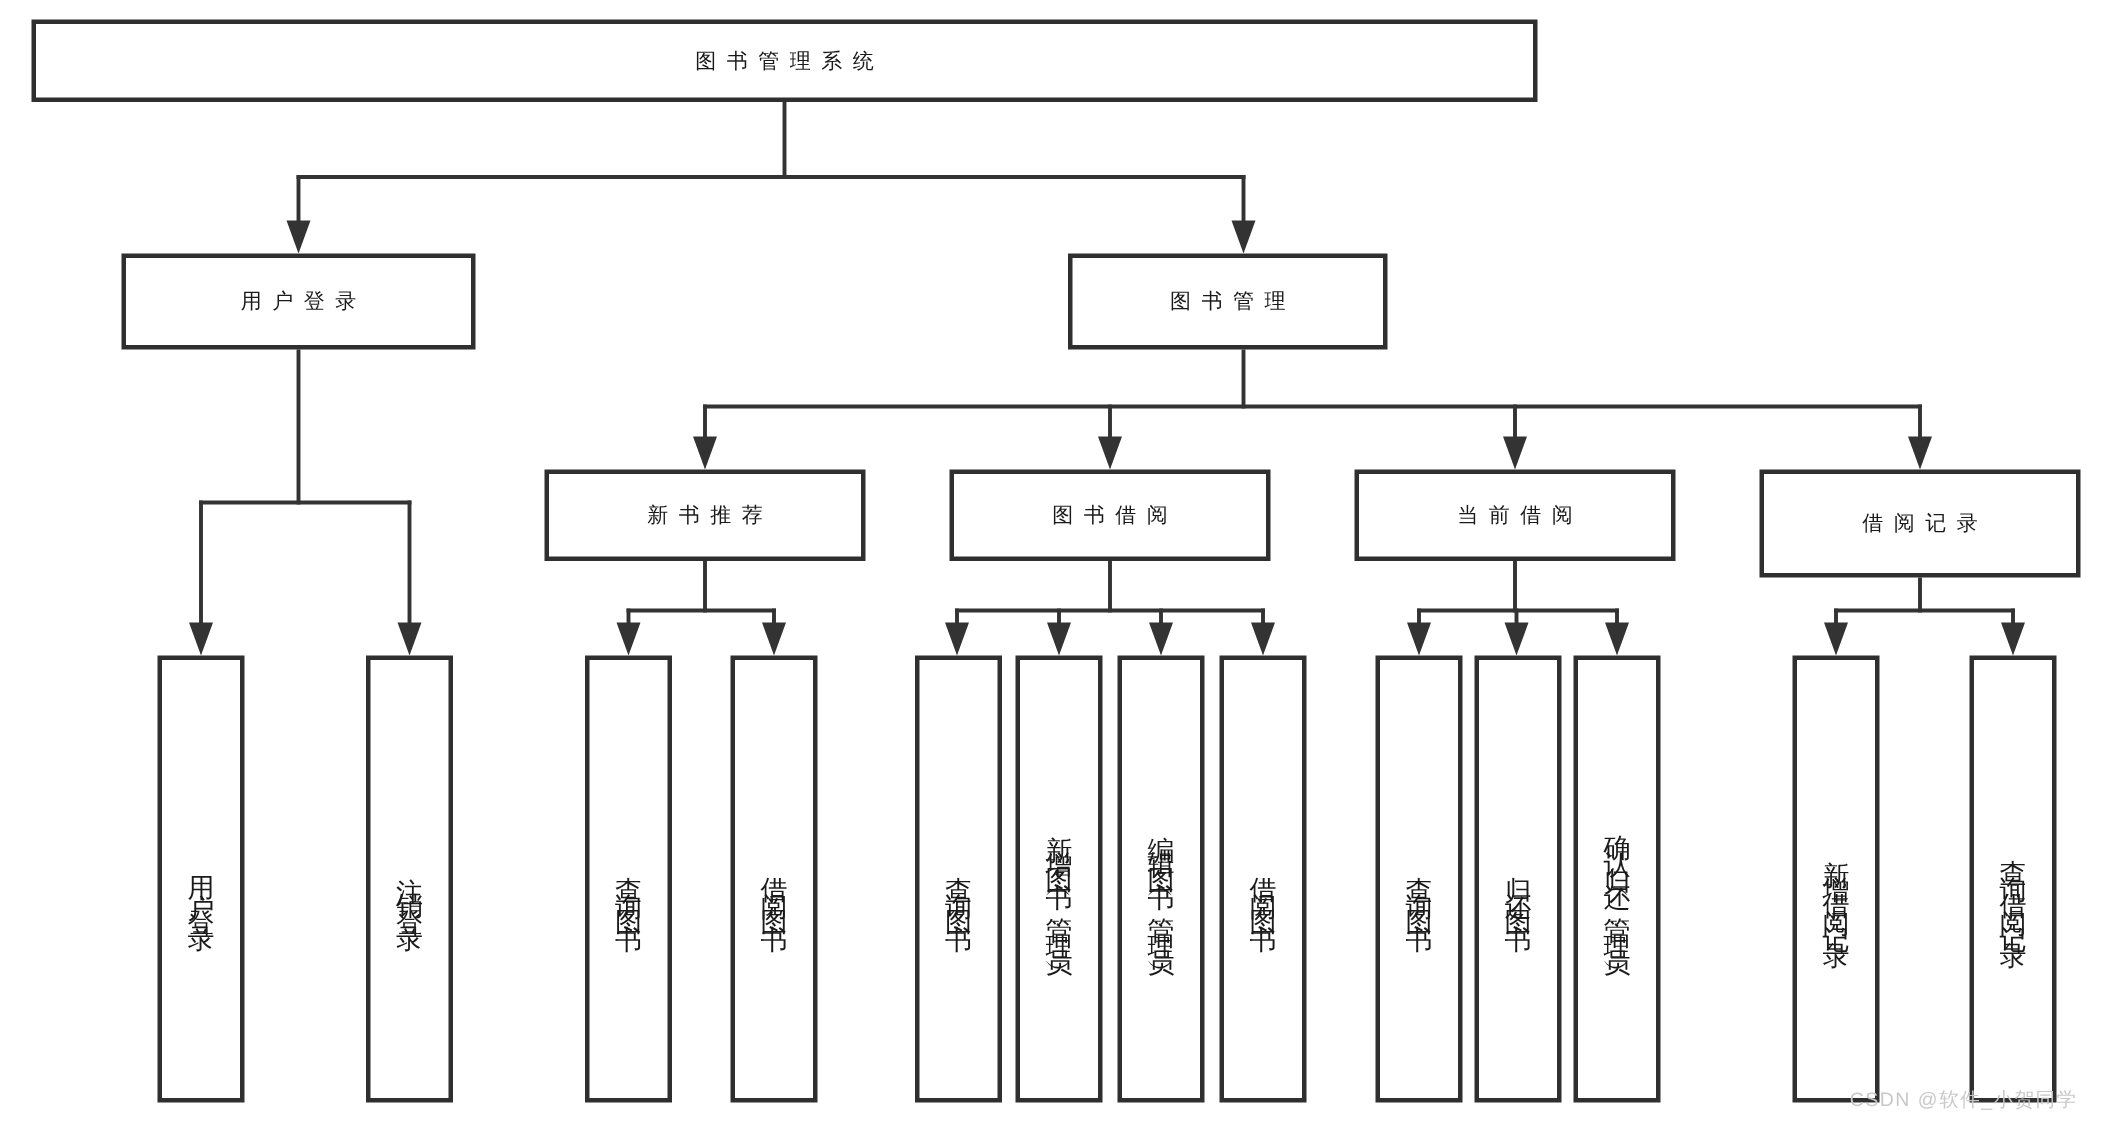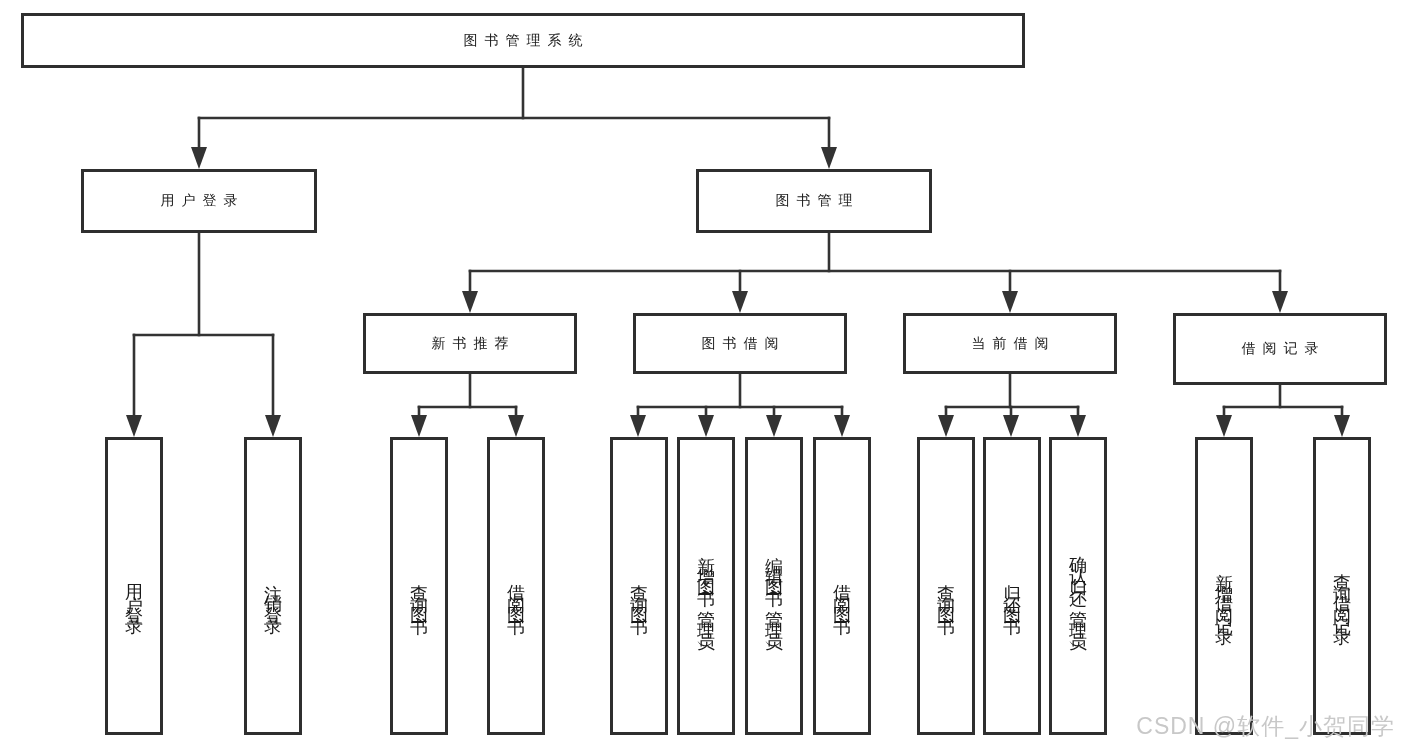--- a/index.html
+++ b/index.html
@@ -42,22 +42,22 @@
   .vtext{
     writing-mode:vertical-rl;
     font-size:18px;
     letter-spacing:11px;
     color:var(--text);
     line-height:1;
     margin-bottom:-11px;
   }
   .watermark{
     position:absolute;
-    right:10px;bottom:5px;
-    font-size:23px;
+    right:20px;bottom:5px;
+    font-size:13px;
     color:var(--wm);
     letter-spacing:1px;
     z-index:2;
   }
 </style>
 </head>
 <body>
 
 <div class="canvas">
 
@@ -116,21 +116,21 @@
       <polygon points="1334,415 1350,415 1342,437" fill="var(--line)"></polygon>
     </svg>
 
   <div class="node" style="left:21px;top:13px;width:1004px;height:55px">
     <span>图书管理系统</span>
   </div>
 
   <div class="node" style="left:81px;top:169px;width:236px;height:64px">
     <span>用户登录</span>
   </div>
-  <div class="node" style="left:696px;top:169px;width:236px;height:64px">
+  <div class="node" style="left:712px;top:169px;width:213px;height:64px">
     <span>图书管理</span>
   </div>
 
   <div class="node" style="left:633px;top:313px;width:214px;height:61px">
     <span>图书借阅</span>
   </div>
   <div class="node" style="left:363px;top:313px;width:214px;height:61px">
     <span>新书推荐</span>
   </div>
   <div class="node" style="left:903px;top:313px;width:214px;height:61px">

